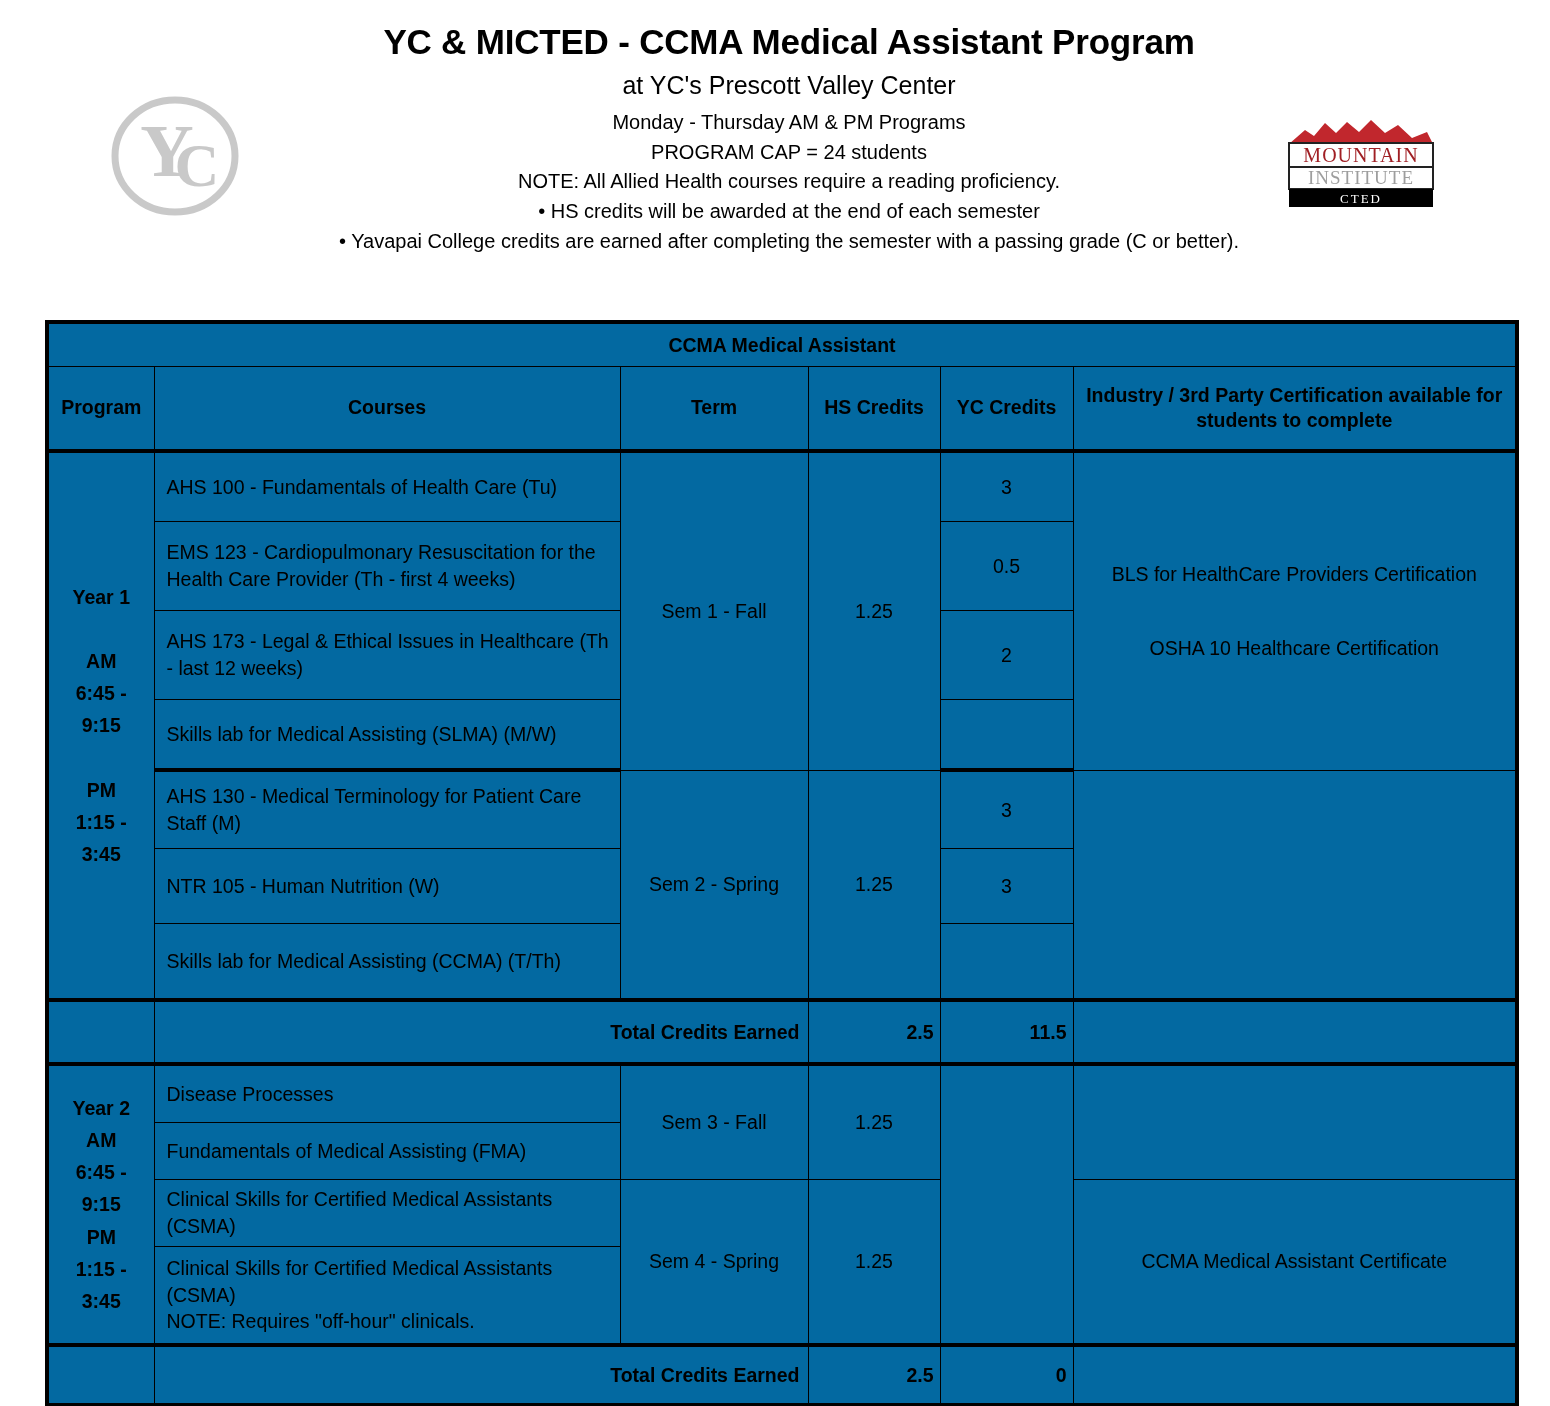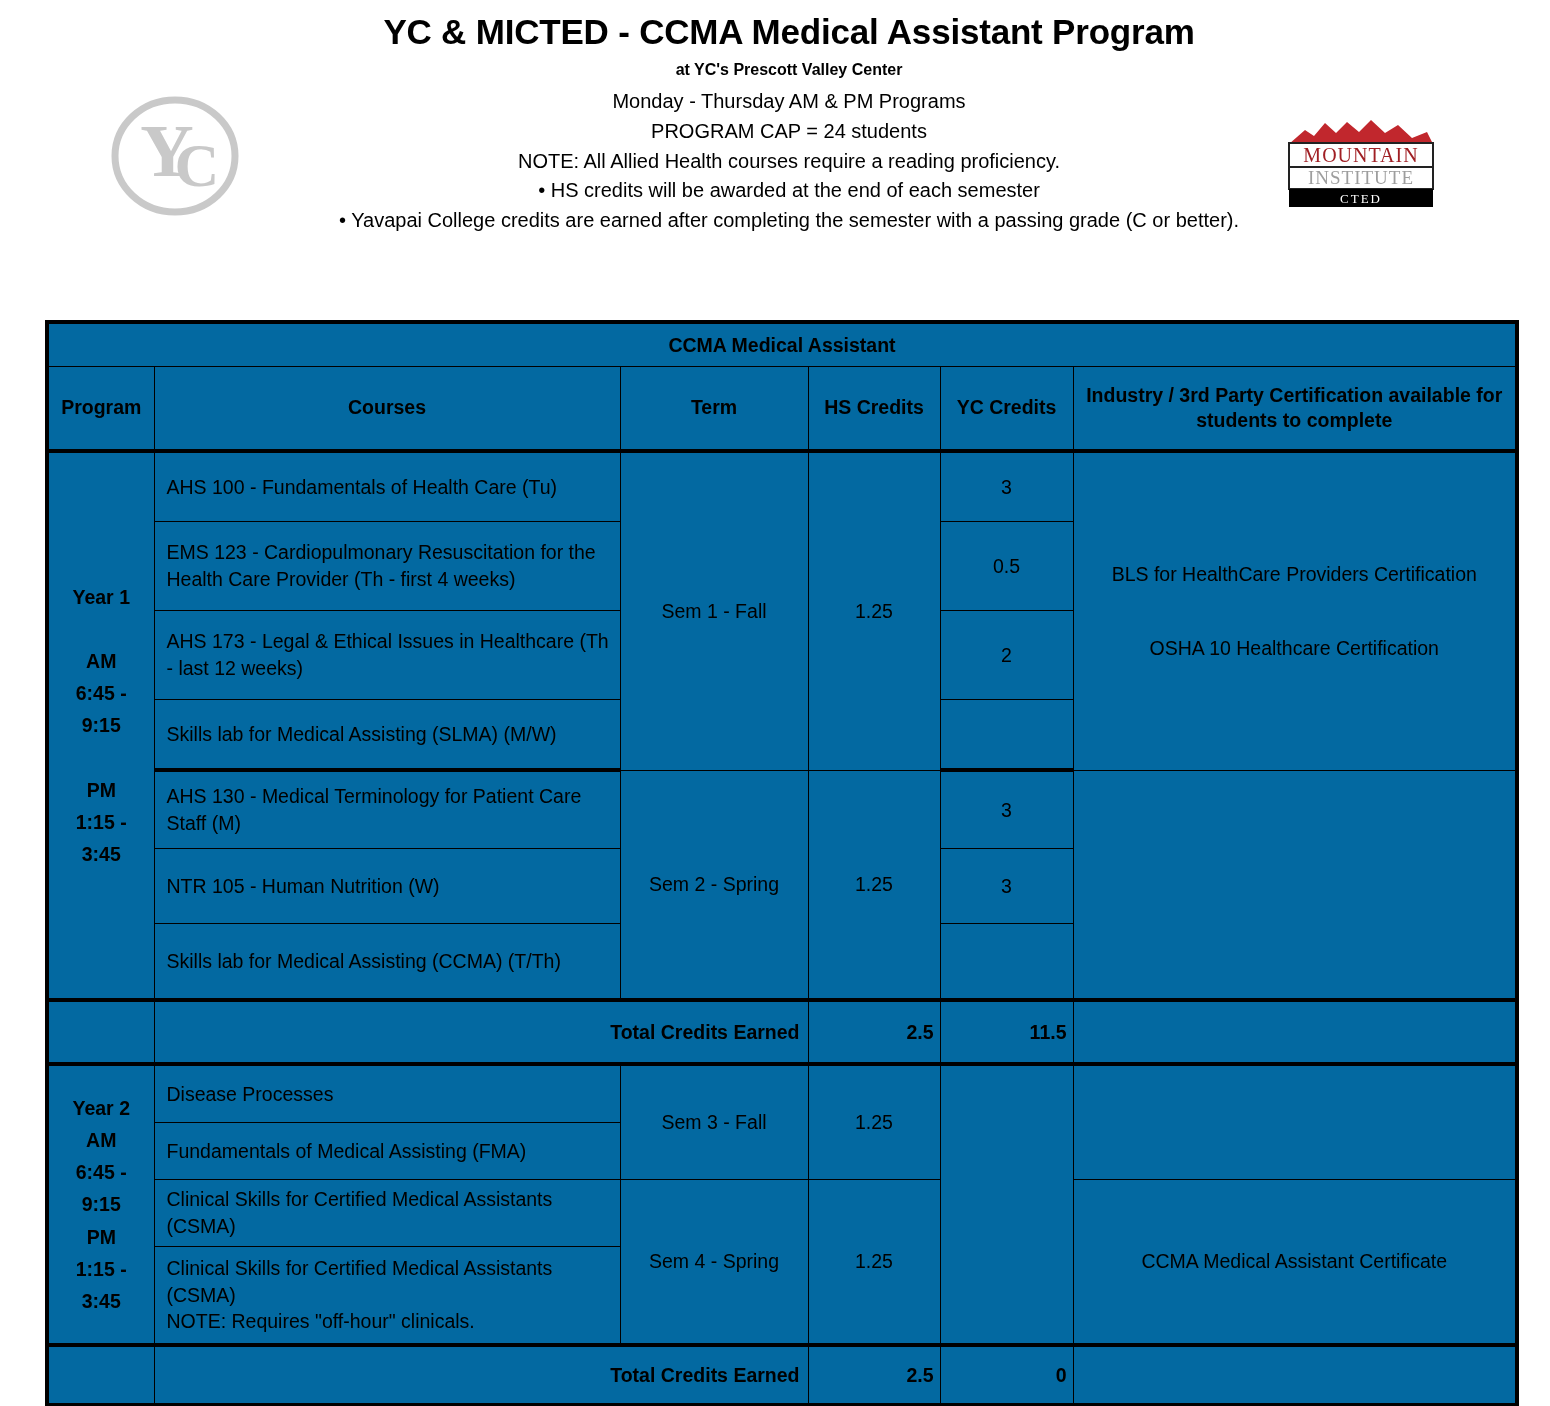--- a/index.html
+++ b/index.html
@@ -12,33 +12,33 @@
     height: 1406px;
     font-family: "Liberation Sans", sans-serif;
     color: #000000;
     position: relative;
     overflow: hidden;
   }
 
   
   .header {
     position: relative;
-    padding-top: 12px;
+    padding-top: 22px;
     text-align: center;
     margin-left: 28px;
   }
   .title-main {
     font-size: 35px;
     font-weight: bold;
     letter-spacing: -0.2px;
     line-height: 1.15;
   }
   .title-sub {
-    font-size: 16px;
-    font-weight: bold;
+    font-size: 25px;
+    font-weight: normal;
     margin-top: 8px;
     line-height: 1.2;
   }
   .sub-line {
     font-size: 20px;
     line-height: 1.48;
     font-weight: normal;
   }
   .sub-line.first { margin-top: 8px; }
 

